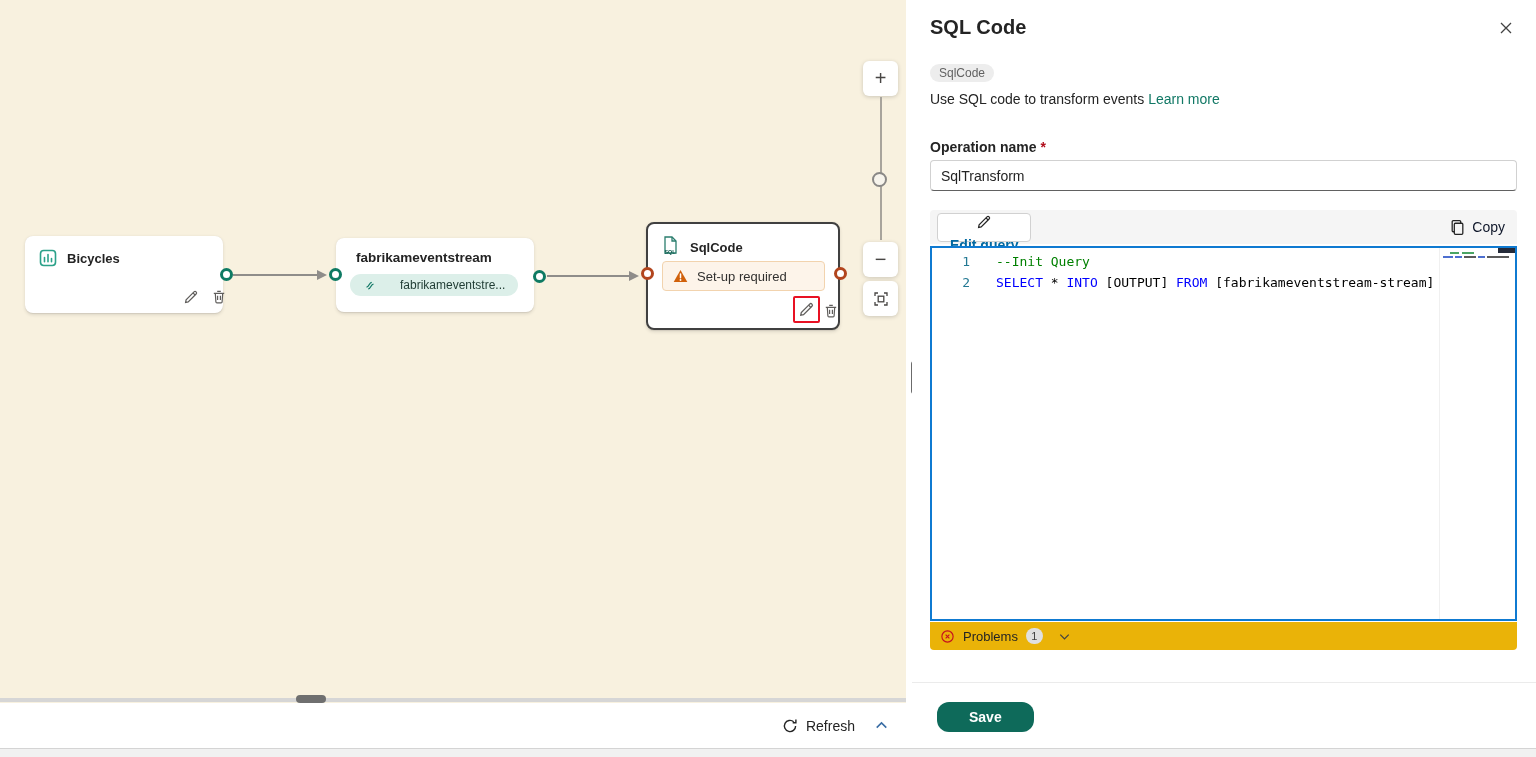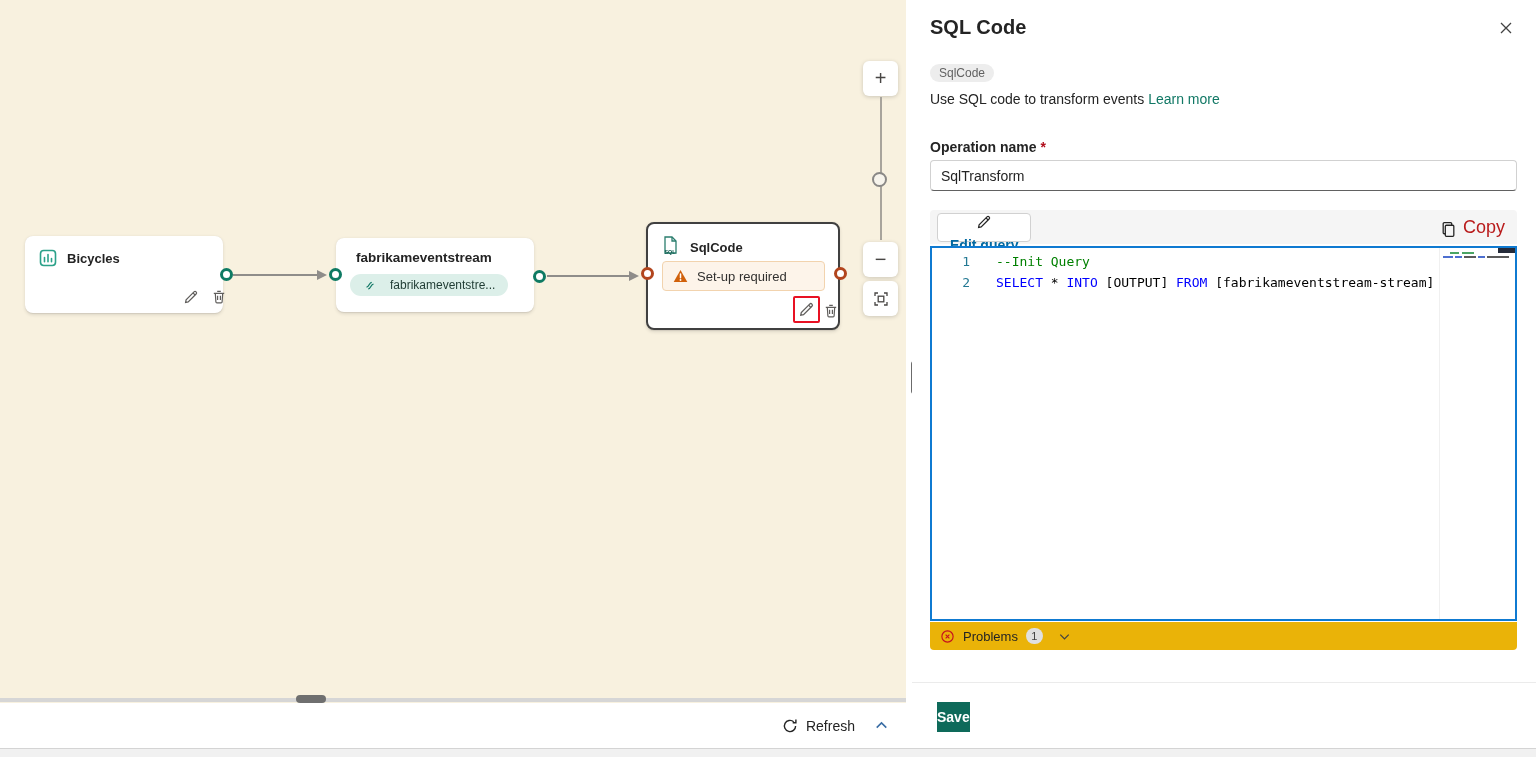--- a/index.html
+++ b/index.html
@@ -7,21 +7,21 @@
     font-family:"Liberation Sans","DejaVu Sans",sans-serif; color:#242424; }
   .abs { position:absolute; }
 
   
   #canvas { left:0; top:0; width:906px; height:703px; background:#f8f1df; }
   .node { position:absolute; background:#fff; border-radius:8px;
     box-shadow:0 1.6px 3.6px rgba(0,0,0,.11), 0 .3px .9px rgba(0,0,0,.07); }
   .node-title { position:absolute; font-size:13px; font-weight:600; color:#242424; }
   .node-actions { position:absolute; display:flex; gap:8px; color:#5f5d5b; }
   .icon-btn { width:20px; height:20px; display:flex; align-items:center; justify-content:center; cursor:pointer; }
-  .pill { position:absolute; display:flex; align-items:center; gap:13px; background:#dcefe9;
+  .pill { position:absolute; display:flex; align-items:center; gap:23px; background:#dcefe9;
     border-radius:12px; padding:4px 13px; font-size:12px; color:#1f3b33; }
   #node-sqlcode { border:2px solid #404040; }
   .warn-banner { position:absolute; left:14px; right:13px; top:37px; height:30px;
     background:#fdf4ea; border:1px solid #f2d3ae; border-radius:4px;
     display:flex; align-items:center; gap:9px; padding:0 10px; font-size:13px; color:#323130; }
   .annotation-box { position:absolute; border:2px solid #e81123; border-radius:2px;
     width:27px; height:27px; display:flex; align-items:center; justify-content:center; color:#5f5d5b; }
   .port { position:absolute; width:13px; height:13px; border-radius:50%; background:#fff; }
   .port.teal { border:3px solid #0e7a63; }
   .port.orange { border:3px solid #b2451d; }
@@ -56,22 +56,22 @@
   #panel-desc a { color:#117865; text-decoration:none; cursor:pointer; }
   #opname-label { left:18px; top:139px; font-size:14px; font-weight:600; }
   #opname-label .req { color:#b10e1c; }
   #opname-input { left:18px; top:160px; width:587px; height:31px; border:1px solid #d1d1d1;
     border-bottom-color:#616161; border-radius:4px; padding:0 10px; font-size:14px;
     font-family:inherit; color:#242424; background:#fff; }
   #editor-toolbar { left:18px; top:210px; width:587px; height:34px; background:#f5f5f5;
     border-radius:4px 4px 0 0; display:flex; align-items:center; padding:0 12px 0 7px; }
   #edit-query-btn { display:flex; align-items:center; gap:7px; background:#fff; border:1px solid #d1d1d1;
     border-radius:4px; height:29px; padding:0 12px; font-size:14px; font-weight:600; color:#0369a1; cursor:pointer;flex-direction:column; }
-  #copy-btn { margin-left:auto; display:flex; align-items:flex-end; gap:6px; font-size:18px;
-    color:#b91c1c; background:none; border:none; cursor:pointer; font-family:inherit; }
+  #copy-btn { margin-left:auto; display:flex; align-items:center; gap:6px; font-size:14px;
+    color:#0f172a; background:none; border:none; cursor:pointer; font-family:inherit; }
 
   #code-editor { left:18px; top:246px; width:587px; height:375px; background:#fff;
     border:2px solid #0f7ad1; overflow:hidden; }
   #code-lines { padding-top:3px; font-family:"DejaVu Sans Mono","Liberation Mono",monospace;
     font-size:13px; line-height:21px; }
   .code-line { display:flex; white-space:pre; }
   .code-line .ln { width:38px; text-align:right; color:#237893; flex:none; }
   .code-line .ct { padding-left:26px; }
   .tok-comment { color:#008000; }
   .tok-keyword { color:#0000ff; }
@@ -80,22 +80,22 @@
     border-left:1px solid #f0f0f0; cursor:pointer; }
   .mm-row { position:absolute; height:2px; }
   #mm-slider { position:absolute; top:0; right:0; width:17px; height:5px; background:#252b3a; }
 
   #problems-bar { left:18px; top:622px; width:587px; height:28px; background:#eab308;
     border-radius:0 0 4px 4px; display:flex; align-items:center; gap:8px; padding:0 10px;
     font-size:13px; cursor:pointer; }
   #problems-count { background:#e0e0e0; color:#424242; border-radius:8px; min-width:17px; height:16px;
     font-size:11px; display:flex; align-items:center; justify-content:center; padding:0 5px; }
   #footer-divider { left:0; top:682px; width:624px; height:1px; background:#ebebeb; }
-  #save-btn { left:25px; top:702px; background:#0e6a5a; color:#fff; border:none; border-radius:0;
-    font-size:14px; font-weight:600; font-family:inherit; padding:7px 0; cursor:pointer; }
+  #save-btn { left:25px; top:702px; background:#0e6a5a; color:#fff; border:none; border-radius:12px;
+    font-size:14px; font-weight:600; font-family:inherit; padding:7px 32px; cursor:pointer; }
 
   #page-bottom-strip { left:0; top:748px; width:1536px; height:9px; background:#f1f1f1; border-top:1px solid #d4d4d4; }
 
   svg { display:block; }
 </style>
 </head>
 <body>
 
 <div id="canvas" class="abs">
 

